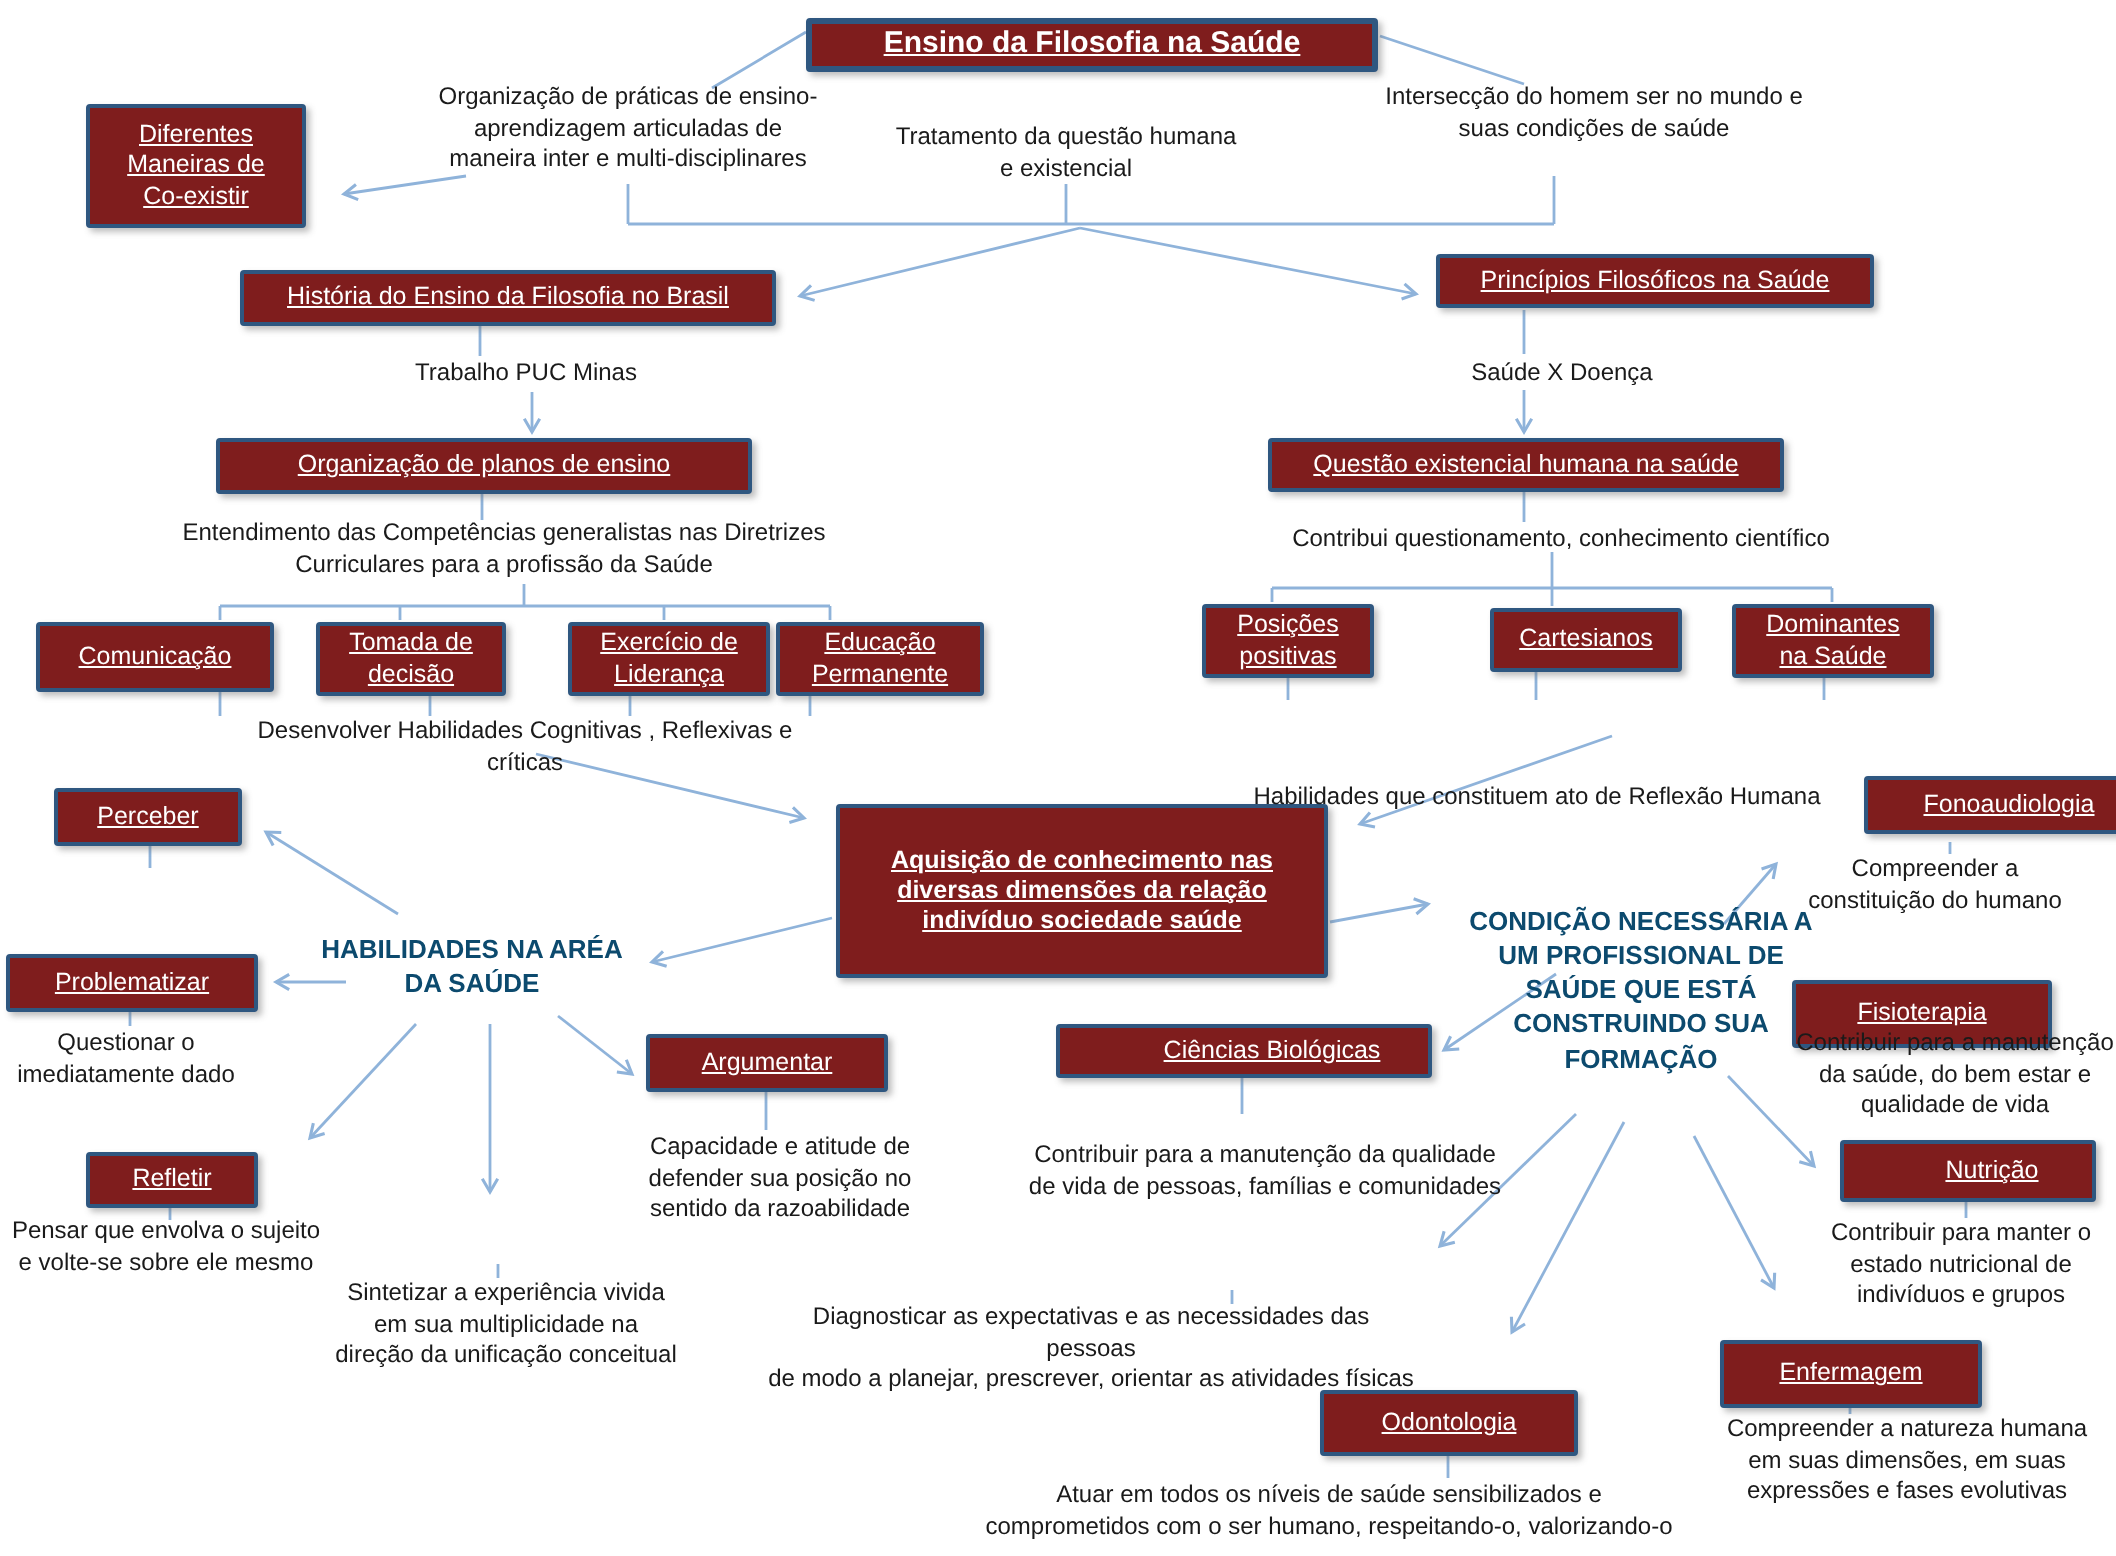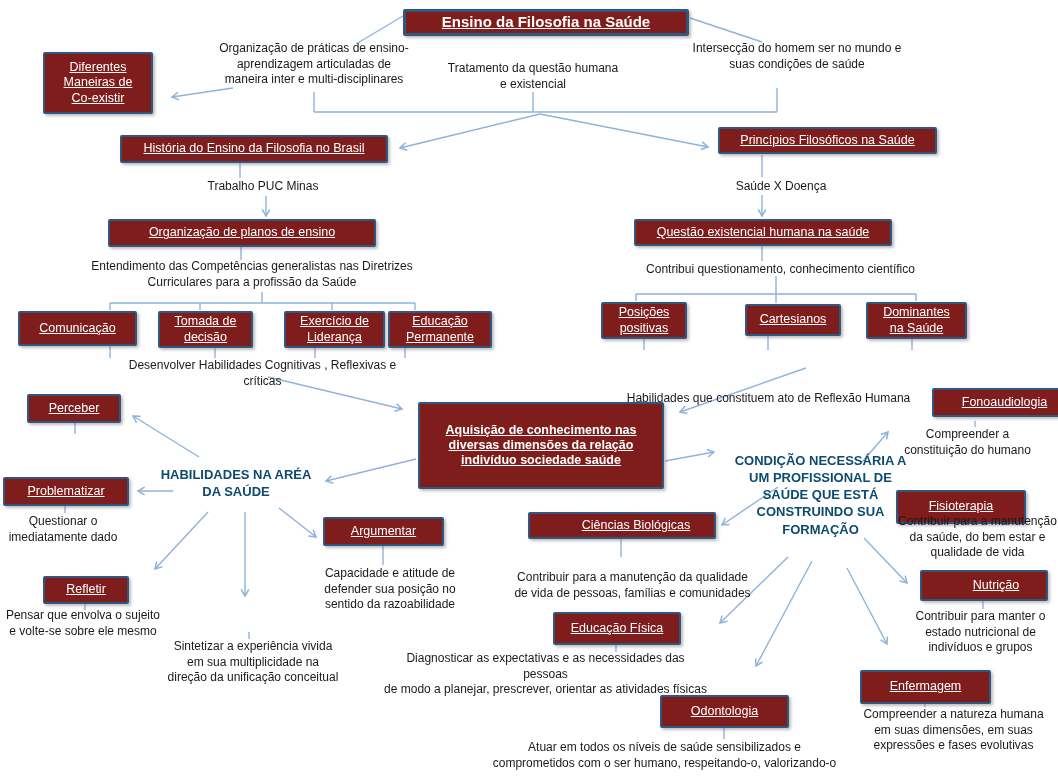--- a/index.html
+++ b/index.html
@@ -79,21 +79,20 @@
   <div class="node" style="left:866px;top:302px;width:101px;height:37px;">Dominantes
 na Saúde</div>
   <div class="node big" style="left:418px;top:402px;width:246px;height:87px;">Aquisição de conhecimento nas
 diversas dimensões da relação
 indivíduo sociedade saúde</div>
   <div class="node" style="left:27px;top:394px;width:94px;height:29px;">Perceber</div>
   <div class="node" style="left:3px;top:477px;width:126px;height:29px;text-align:right;">Problematizar</div>
   <div class="node" style="left:43px;top:576px;width:86px;height:28px;">Refletir</div>
   <div class="node" style="left:323px;top:517px;width:121px;height:29px;">Argumentar</div>
   <div class="node" style="left:528px;top:512px;width:188px;height:27px;padding-left:28px;">Ciências Biológicas</div>
-  <div class="node" style="left:553px;top:612px;width:128px;height:33px;">Educação Física</div>
   <div class="node" style="left:660px;top:695px;width:129px;height:33px;">Odontologia</div>
   <div class="node" style="left:932px;top:388px;width:145px;height:29px;">Fonoaudiologia</div>
   <div class="node" style="left:896px;top:470px;width:130px;height:34px;margin-top:20px;">Fisioterapia</div>
   <div class="node" style="left:920px;top:570px;width:128px;height:31px;padding-left:24px;">Nutrição</div>
   <div class="node" style="left:860px;top:670px;width:131px;height:34px;">Enfermagem</div>
 
   <div class="hub" style="left:146px;top:466px;width:180px;">HABILIDADES NA ARÉA
 DA SAÚDE</div>
   <div class="hub" style="left:733px;top:452px;width:175px;">CONDIÇÃO NECESSÁRIA A
 UM PROFISSIONAL DE

